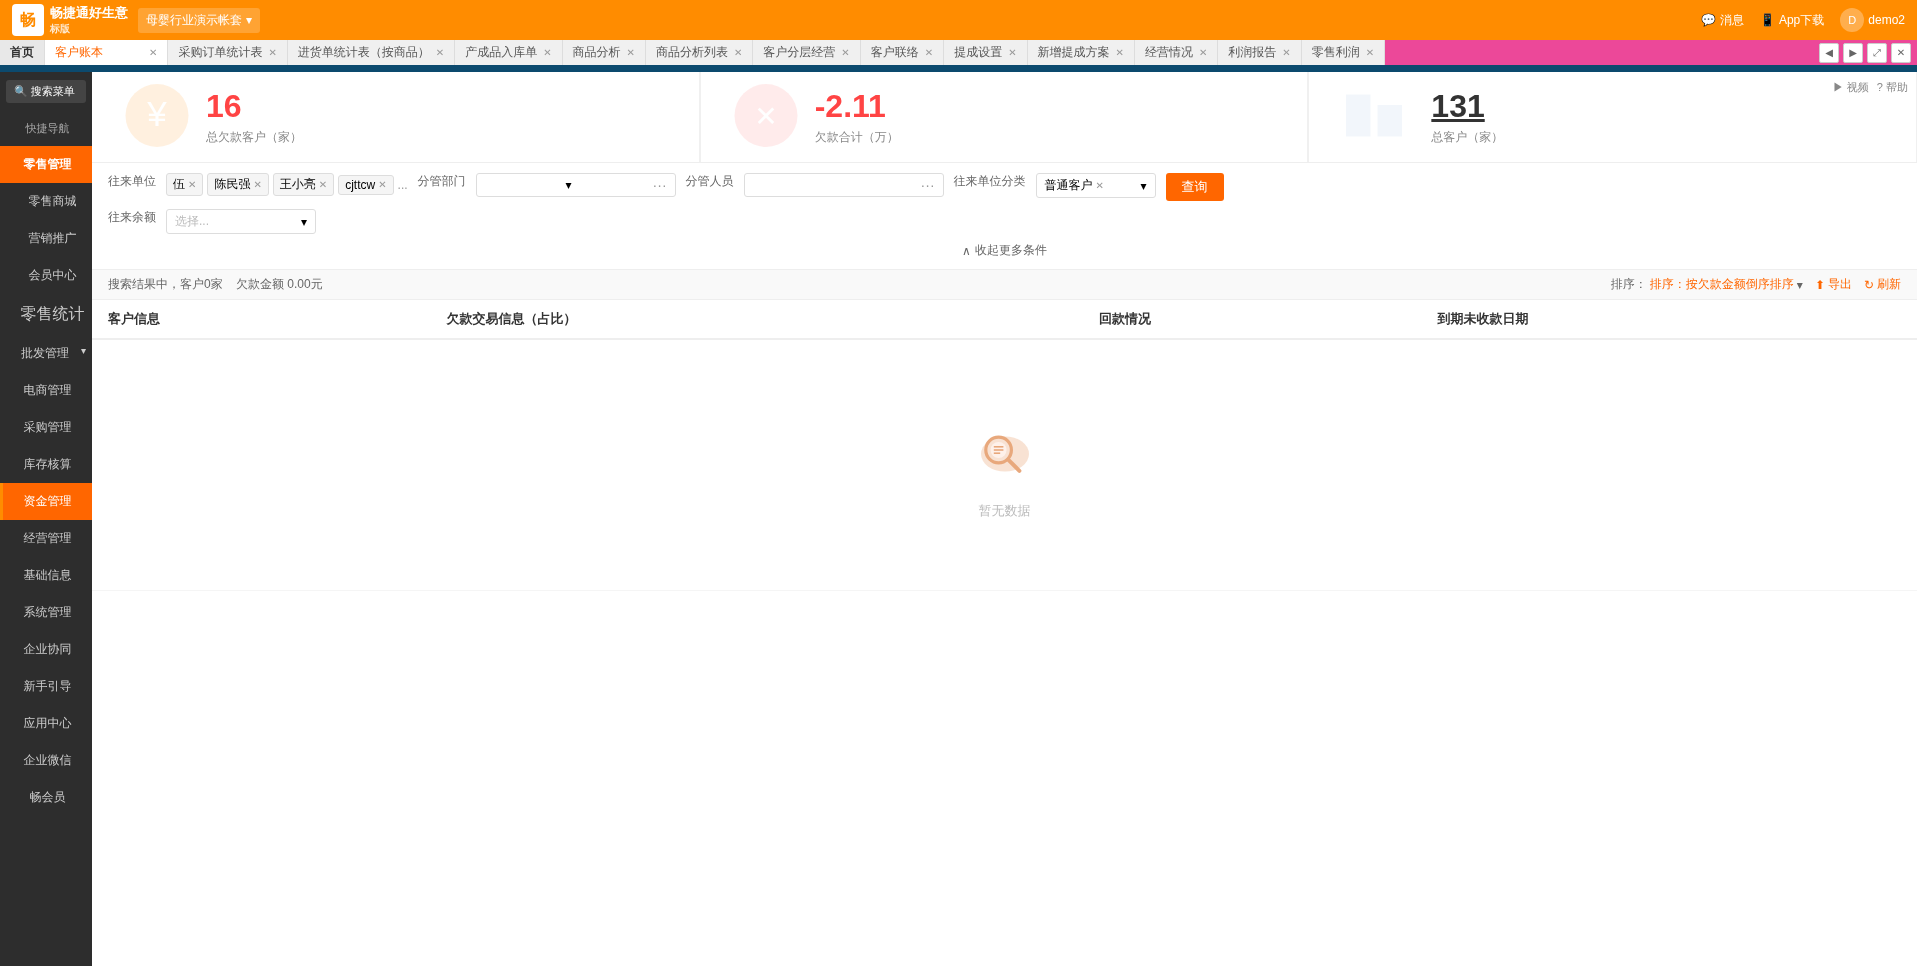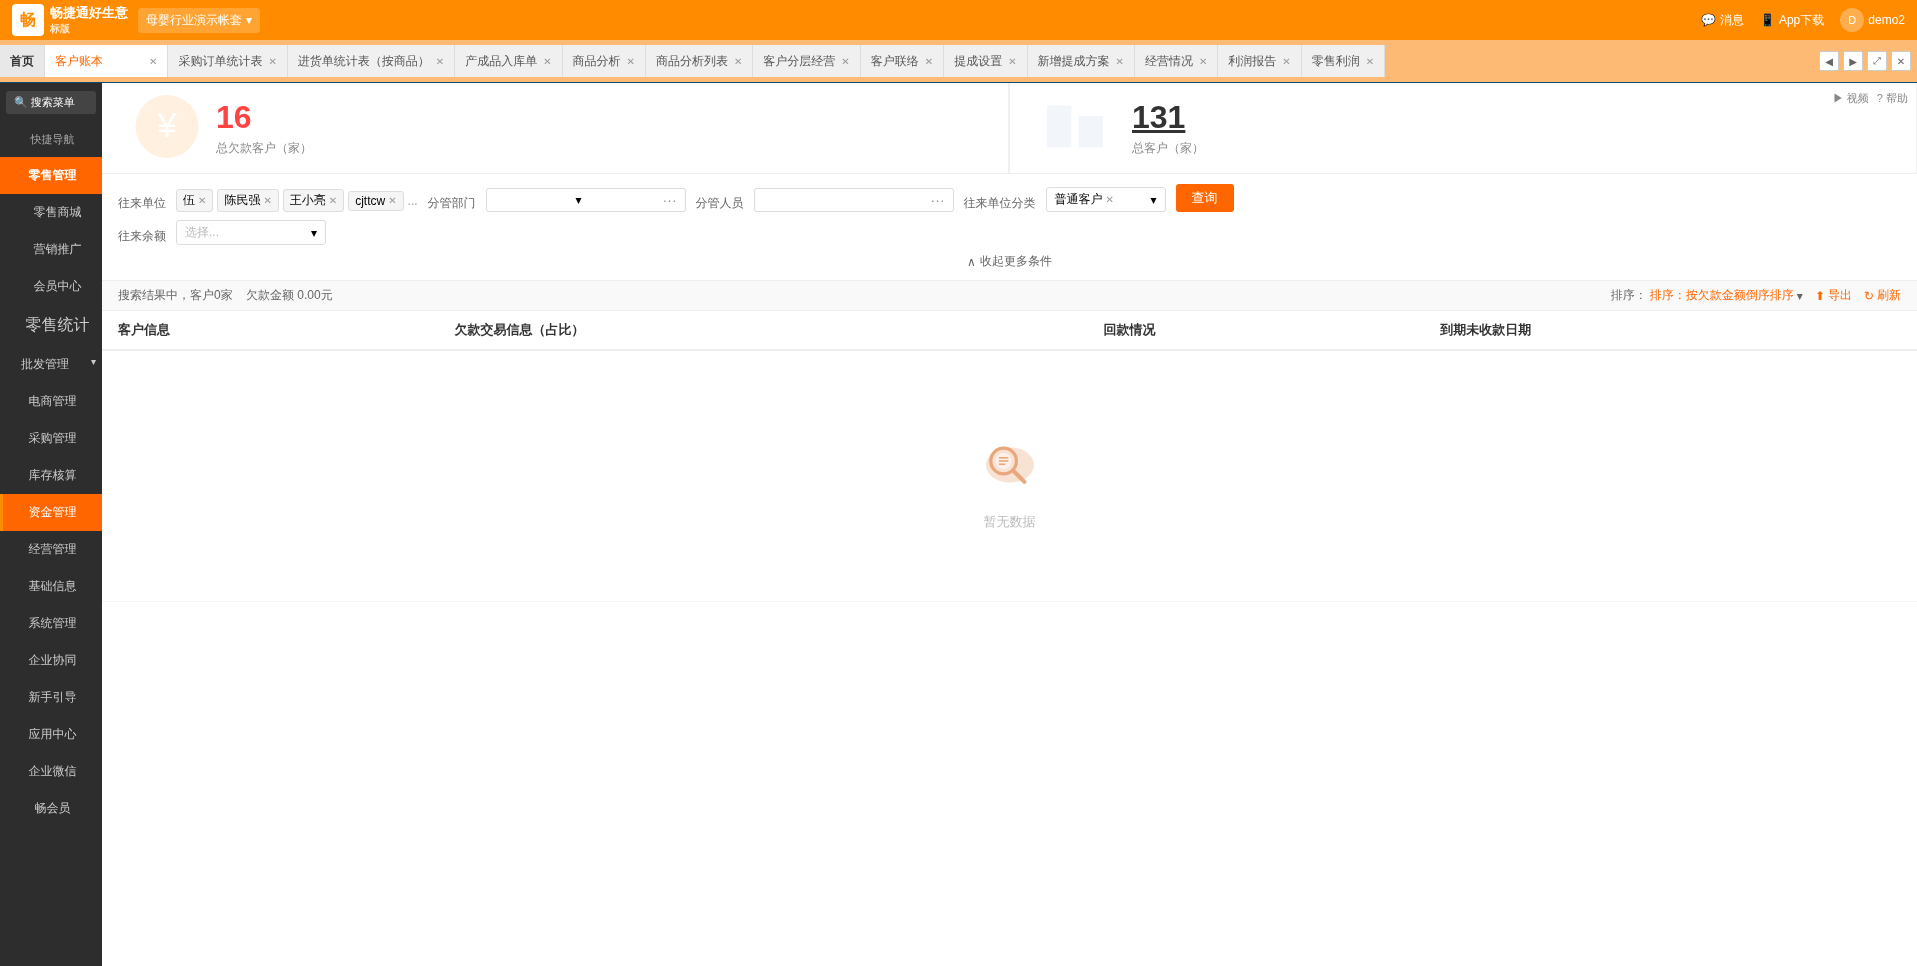--- a/index.html
+++ b/index.html
@@ -9,52 +9,52 @@
     .top-bar { height: 40px; background: #ff8c00; display: flex; align-items: center; justify-content: space-between; padding: 0 12px; flex-shrink: 0; }
     .top-bar-left { display: flex; align-items: center; gap: 10px; }
     .logo-area { display: flex; align-items: center; gap: 6px; color: white; font-weight: bold; font-size: 14px; }
     .logo-icon { width: 32px; height: 32px; background: white; border-radius: 4px; display: flex; align-items: center; justify-content: center; }
     .logo-icon span { color: #ff8c00; font-weight: bold; font-size: 16px; }
     .company-selector { background: rgba(255,255,255,0.2); border: none; color: white; padding: 4px 8px; border-radius: 3px; font-size: 12px; cursor: pointer; display: flex; align-items: center; gap: 4px; }
     .top-bar-right { display: flex; align-items: center; gap: 16px; color: white; font-size: 12px; }
     .top-bar-right-item { display: flex; align-items: center; gap: 4px; cursor: pointer; }
 
     
-    .tab-bar { height: 43px; background: #fdba74; display: flex; align-items: center; border-bottom: 1px solid #0c4a6e; flex-shrink: 0; overflow: hidden; }
+    .tab-bar { height: 32px; background: #ec4899; display: flex; align-items: center; border-bottom: 7px solid #0c4a6e; flex-shrink: 0; overflow: hidden; }
     .tab-item { height: 32px; padding: 0 10px; display: flex; align-items: center; gap: 4px; border-right: 1px solid #ddd; cursor: pointer; font-size: 12px; white-space: nowrap; background: #f0f0f0; color: #555; }
     .tab-item.home { background: #e8e8e8; font-weight: bold; color: #333; }
     .tab-item.active { background: white; color: #ff6600; font-weight: 500; gap: 44px; }
     .tab-close { font-size: 10px; color: #999; cursor: pointer; margin-left: 2px; }
     .tab-bar-controls { margin-left: auto; display: flex; align-items: center; gap: 4px; padding: 0 6px; }
     .tab-ctrl-btn { width: 20px; height: 20px; display: flex; align-items: center; justify-content: center; cursor: pointer; color: #666; border: 1px solid #ccc; border-radius: 2px; background: white; font-size: 10px; }
 
     
     .main-layout { display: flex; flex: 1; overflow: hidden; }
 
     
-    .sidebar { width: 102px; background: #2d2d2d; display: flex; flex-direction: column; overflow-y: auto; flex-shrink: 0; }
+    .sidebar { width: 92px; background: #2d2d2d; display: flex; flex-direction: column; overflow-y: auto; flex-shrink: 0; }
     .sidebar-search-box { background: #444; border: none; border-radius: 3px; padding: 4px 8px; color: white; font-size: 11px; width: 100%; cursor: pointer; }
     .sidebar-nav-item { padding: 10px 6px; text-align: center; cursor: pointer; color: #ccc; font-size: 12px; border-left: 3px solid transparent; }
     .sidebar-nav-item.active { background: #ff6600; color: white; border-left-color: #ff8c00; }
     .sidebar-nav-item.section-active { background: #ff6600; color: white; }
 
     
     .content-area { flex: 1; display: flex; flex-direction: column; overflow: hidden; background: white; }
 
     
     .stats-header { background: white; border-bottom: 1px solid #eee; display: flex; align-items: stretch; position: relative; }
     .stat-block { flex: 1; padding: 16px 24px; display: flex; flex-direction: column; align-items: flex-start; justify-content: center; position: relative; border-right: 1px solid #f0f0f0; }
     .stat-value { font-size: 32px; font-weight: bold; }
     .stat-value.red { color: #ff4444; }
     .stat-label { font-size: 12px; color: #888; margin-top: 4px; }
     .stat-help { position: absolute; top: 8px; right: 8px; display: flex; gap: 8px; font-size: 11px; color: #888; }
 
     
     .filter-area { background: white; padding: 10px 16px; border-bottom: 1px solid #eee; }
-    .filter-row { display: flex; align-items: flex-end; gap: 10px; margin-bottom: 8px; flex-wrap: wrap; }
+    .filter-row { display: flex; align-items: flex-start; gap: 10px; margin-bottom: 8px; flex-wrap: wrap; }
     .filter-label { color: #666; font-size: 12px; white-space: nowrap; }
     .filter-tags { display: flex; align-items: center; gap: 4px; flex-wrap: wrap; }
     .filter-tag { background: #f5f5f5; border: 1px solid #ddd; border-radius: 3px; padding: 2px 6px; font-size: 12px; display: flex; align-items: center; gap: 3px; }
     .filter-tag .remove { cursor: pointer; color: #999; font-size: 10px; }
     .filter-more { color: #999; font-size: 12px; cursor: pointer; }
     .filter-select { border: 1px solid #ddd; border-radius: 3px; padding: 3px 8px; font-size: 12px; background: white; cursor: pointer; min-width: 120px; display: flex; align-items: center; justify-content: space-between; gap: 6px; }
     .filter-select-wide { min-width: 200px; }
     .filter-dots { color: #999; cursor: pointer; font-size: 14px; }
     .filter-btn-row { display: flex; align-items: center; justify-content: center; margin-top: 4px; }
     .collapse-btn { font-size: 12px; color: #666; cursor: pointer; display: flex; align-items: center; gap: 4px; }
@@ -223,20 +223,34 @@
               <circle cx="50" cy="50" r="45" fill="#ff8c00"></circle>
               <text x="50" y="65" text-anchor="middle" font-size="50" fill="white">¥</text>
             </svg>
         </div>
         <div style="margin-left:90px;">
           <div class="stat-value red">16</div>
           <div class="stat-label">总欠款客户（家）</div>
         </div>
       </div>
 
+      <div class="stat-block" style="flex:1;border-left:1px solid #f0f0f0;">
+        <div style="position:absolute;left:30px;top:50%;transform:translateY(-50%);opacity:0.1;">
+          <svg width="70" height="70" viewBox="0 0 100 100">
+              <circle cx="50" cy="50" r="45" fill="#ff4444" stroke="none"></circle>
+              <text x="50" y="65" text-anchor="middle" font-size="40" fill="white">✕</text>
+            </svg>
+        </div>
+        <div style="margin-left:90px;">
+          <div class="negative">
+            <span>-2.11</span>
+          </div>
+          <div class="stat-label">欠款合计（万）</div>
+        </div>
+      </div>
 
       <div class="stat-block" style="flex:1;border-left:1px solid #f0f0f0;">
         <div style="position:absolute;left:30px;top:50%;transform:translateY(-50%);opacity:0.1;">
           <svg width="70" height="70" viewBox="0 0 100 100">
               <rect x="10" y="20" width="35" height="60" fill="#88aadd"></rect>
               <rect x="55" y="35" width="35" height="45" fill="#88aadd"></rect>
             </svg>
         </div>
         <div style="margin-left:98px;">
           <div class="stat-value" style="color:#333;text-decoration:underline;font-size:32px;font-weight:bold;">131</div>

